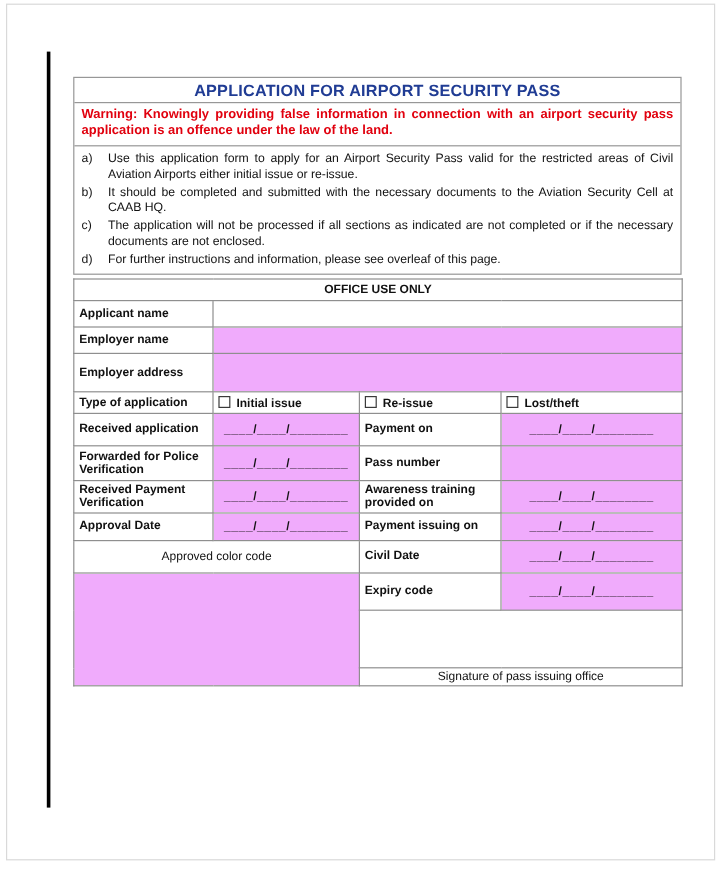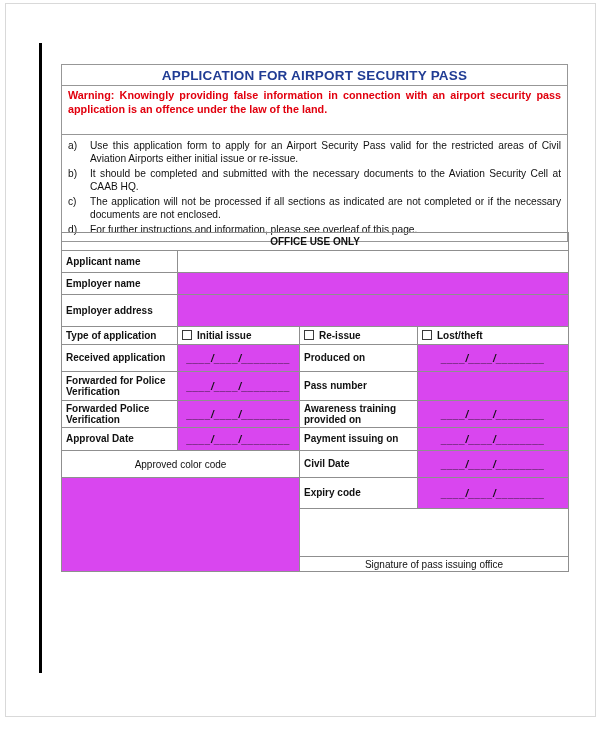--- a/index.html
+++ b/index.html
@@ -21,21 +21,21 @@
   
   .header-block{
     position:absolute;left:61px;top:64px;width:507px;box-sizing:border-box;
     border:1px solid #979797;background:#fff;
   }
   .title-row{
     padding:3px 4px 2px;text-align:center;font-weight:bold;font-size:13.5px;
     color:#203c94;border-bottom:1px solid #979797;letter-spacing:.2px;
   }
   .warning-row{
-    padding:2px 6px 18px;font-weight:bold;font-size:10.8px;color:#e1000e;
+    padding:2px 6px 5px;font-weight:bold;font-size:10.8px;color:#e1000e;
     text-align:justify;line-height:1.3;border-bottom:1px solid #979797;
   }
   .instruction-row{padding:2px 6px 5px;}
   .instruction-heading{
     font-weight:bold;font-size:10.8px;color:#e1000e;text-align:justify;
     line-height:1.3;margin-bottom:3px;
   }
   .instr-item{display:flex;font-size:10.2px;line-height:1.28;margin-top:2px;color:#111;}
   .instr-marker{flex:0 0 13px;margin-right:9px;}
   .instr-text{flex:1;text-align:justify;}
@@ -44,21 +44,21 @@
   .office-table{
     position:absolute;left:61px;top:232px;width:507px;
     border-collapse:collapse;table-layout:fixed;
   }
   .office-table td,.office-table th{
     border:1px solid #8f8f8f;padding:1px 4px;font-size:10px;color:#111;
     box-sizing:border-box;overflow:hidden;
   }
   .table-title{font-size:12px;font-weight:bold;text-align:center;padding:2px;color:#000;}
   .lbl{font-weight:bold;vertical-align:middle;line-height:1.15;}
-  .shade{background:#d946ef;font-style:italic;}
+  .shade{background:#f0abfc;}
   .date-cell{
     text-align:center;font-weight:bold;font-size:10px;letter-spacing:.5px;
     vertical-align:middle;color:#151515;white-space:nowrap;
   }
   .cb-cell{text-align:left;font-weight:bold;vertical-align:middle;}
   .cb-box{
     display:inline-block;width:8px;height:8px;border:1.4px solid #3a3a3a;
     margin-right:5px;vertical-align:-1px;background:#fff;
   }
   .center-lbl{text-align:center;font-weight:normal;vertical-align:middle;}
@@ -123,31 +123,31 @@
     <td class="cb-cell">
       <span class="cb-box"></span><span>Re-issue</span>
     </td>
     <td class="cb-cell">
       <span class="cb-box"></span><span>Lost/theft</span>
     </td>
   </tr>
   <tr style="height:27px">
     <td class="lbl">Received application</td>
     <td class="date-cell shade">____/____/________</td>
-    <td class="lbl">Produced on</td>
+    <td class="lbl">Payment on</td>
     <td class="date-cell shade">____/____/________</td>
   </tr>
   <tr style="height:29px">
     <td class="lbl">Forwarded for Police Verification</td>
     <td class="date-cell shade">____/____/________</td>
     <td class="lbl">Pass number</td>
     <td class="shade"></td>
   </tr>
   <tr style="height:27px">
-    <td class="lbl">Forwarded Police Verification</td>
+    <td class="lbl">Received Payment Verification</td>
     <td class="date-cell shade">____/____/________</td>
     <td class="lbl">Awareness training provided on</td>
     <td class="date-cell shade">____/____/________</td>
   </tr>
   <tr style="height:23px">
     <td class="lbl">Approval Date</td>
     <td class="date-cell shade">____/____/________</td>
     <td class="lbl">Payment issuing on</td>
     <td class="date-cell shade">____/____/________</td>
   </tr>

